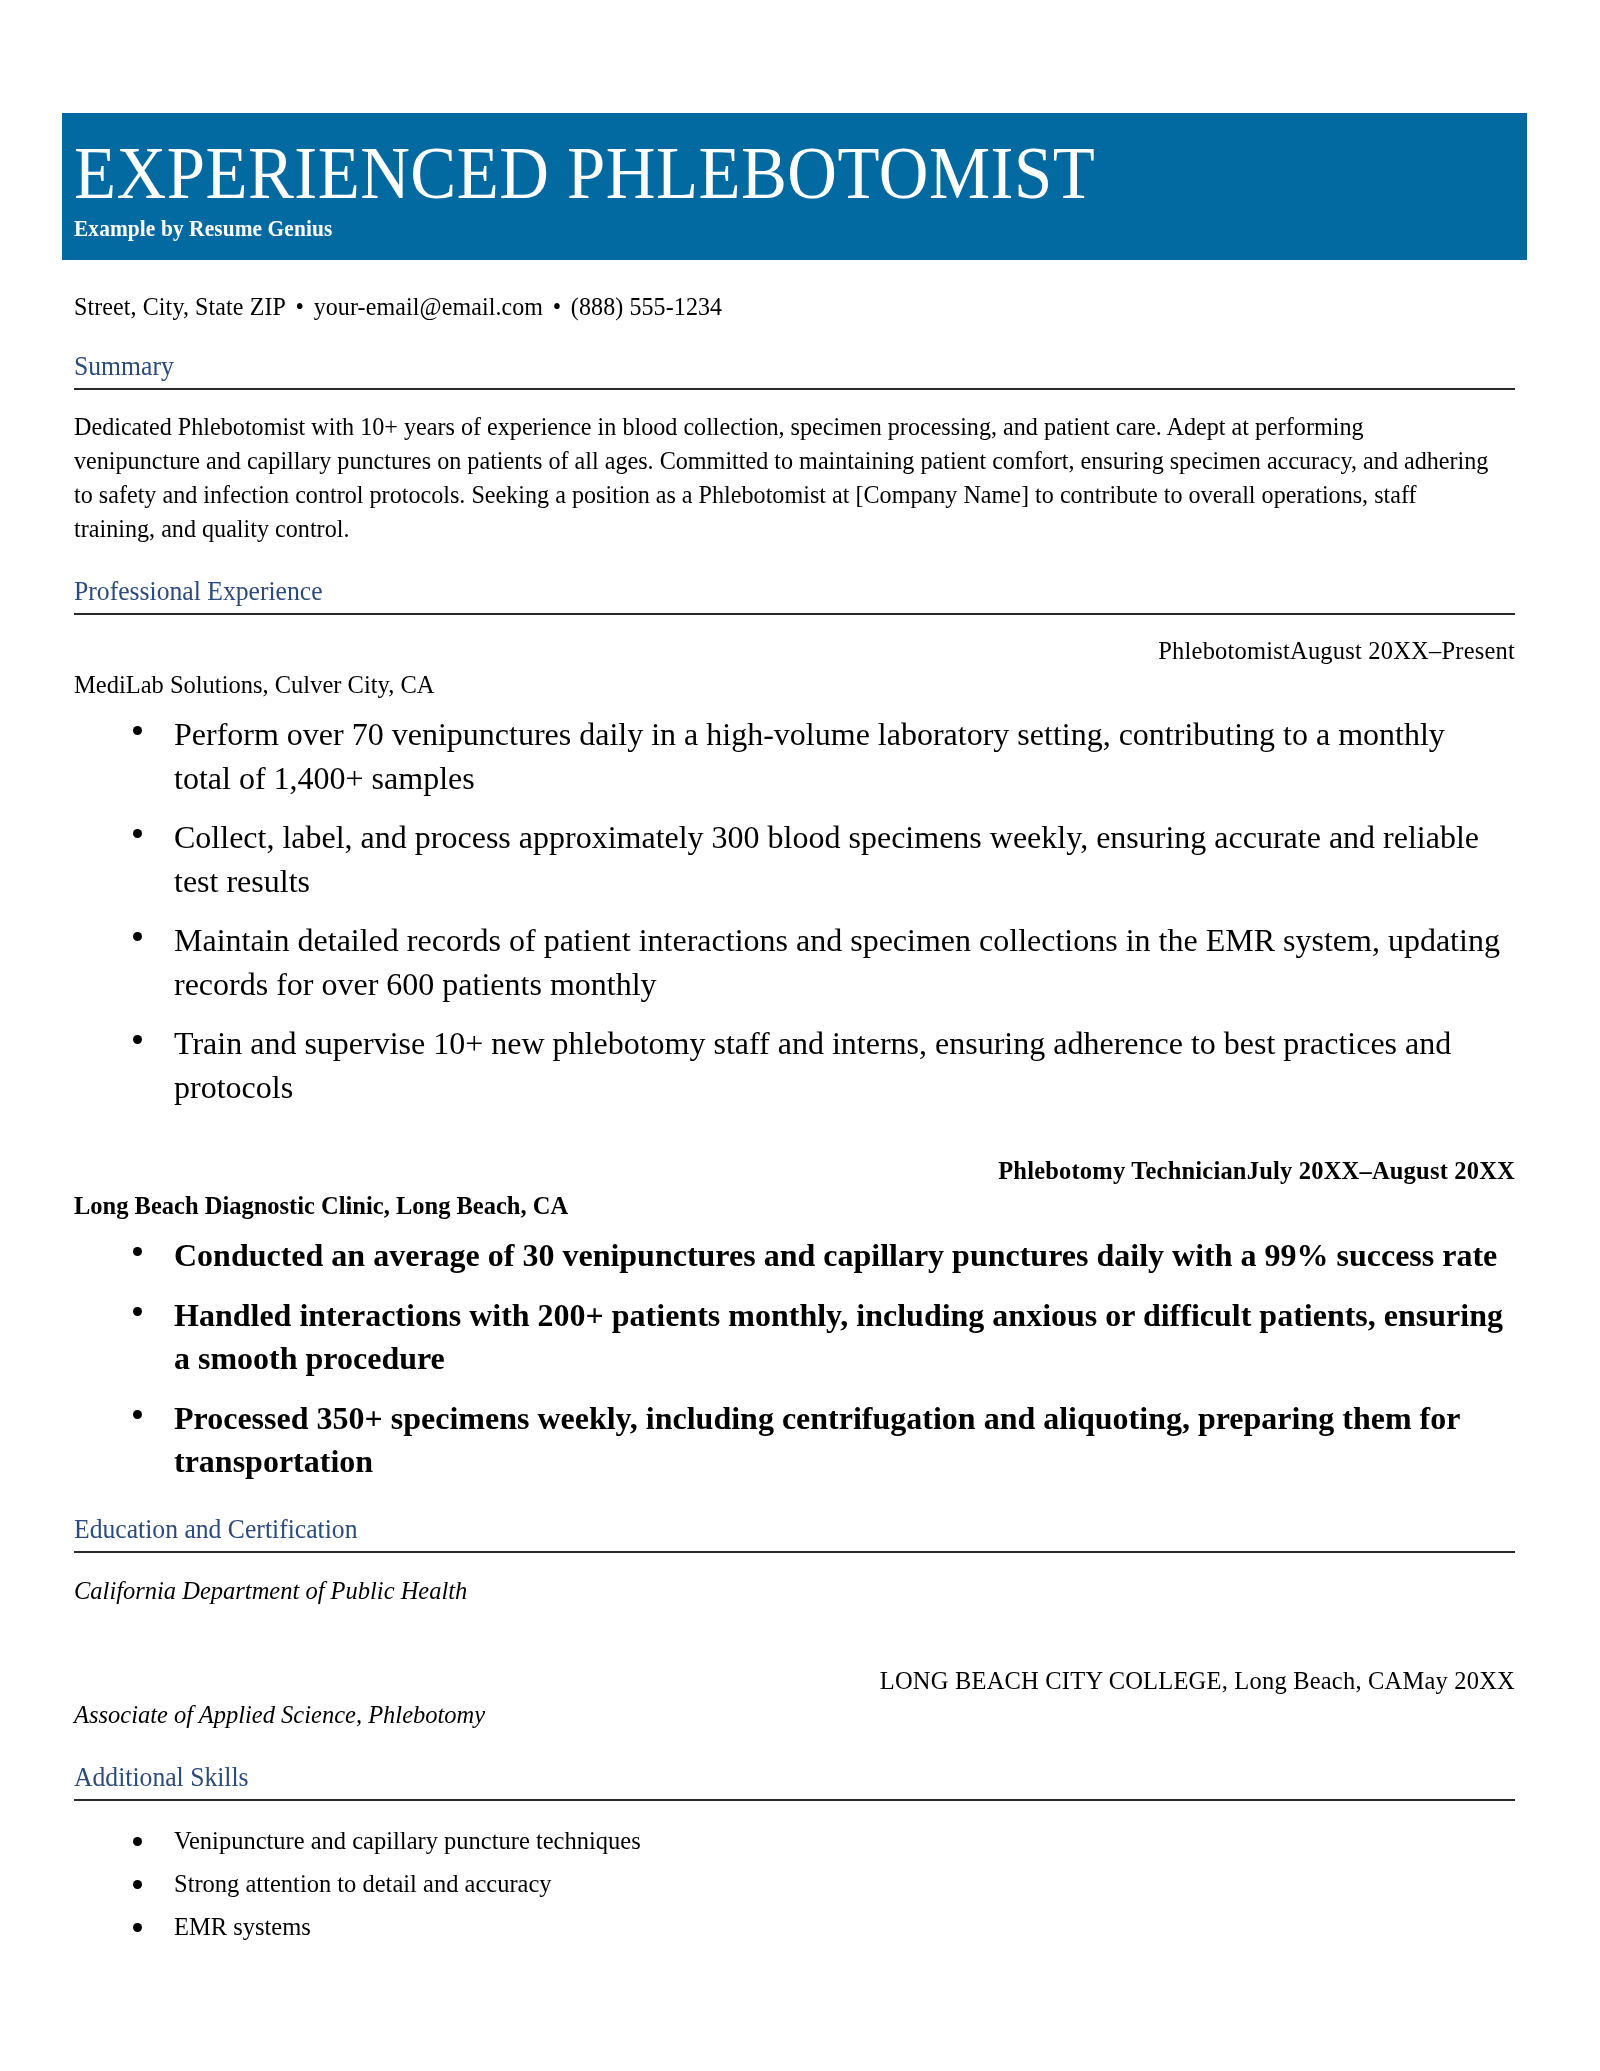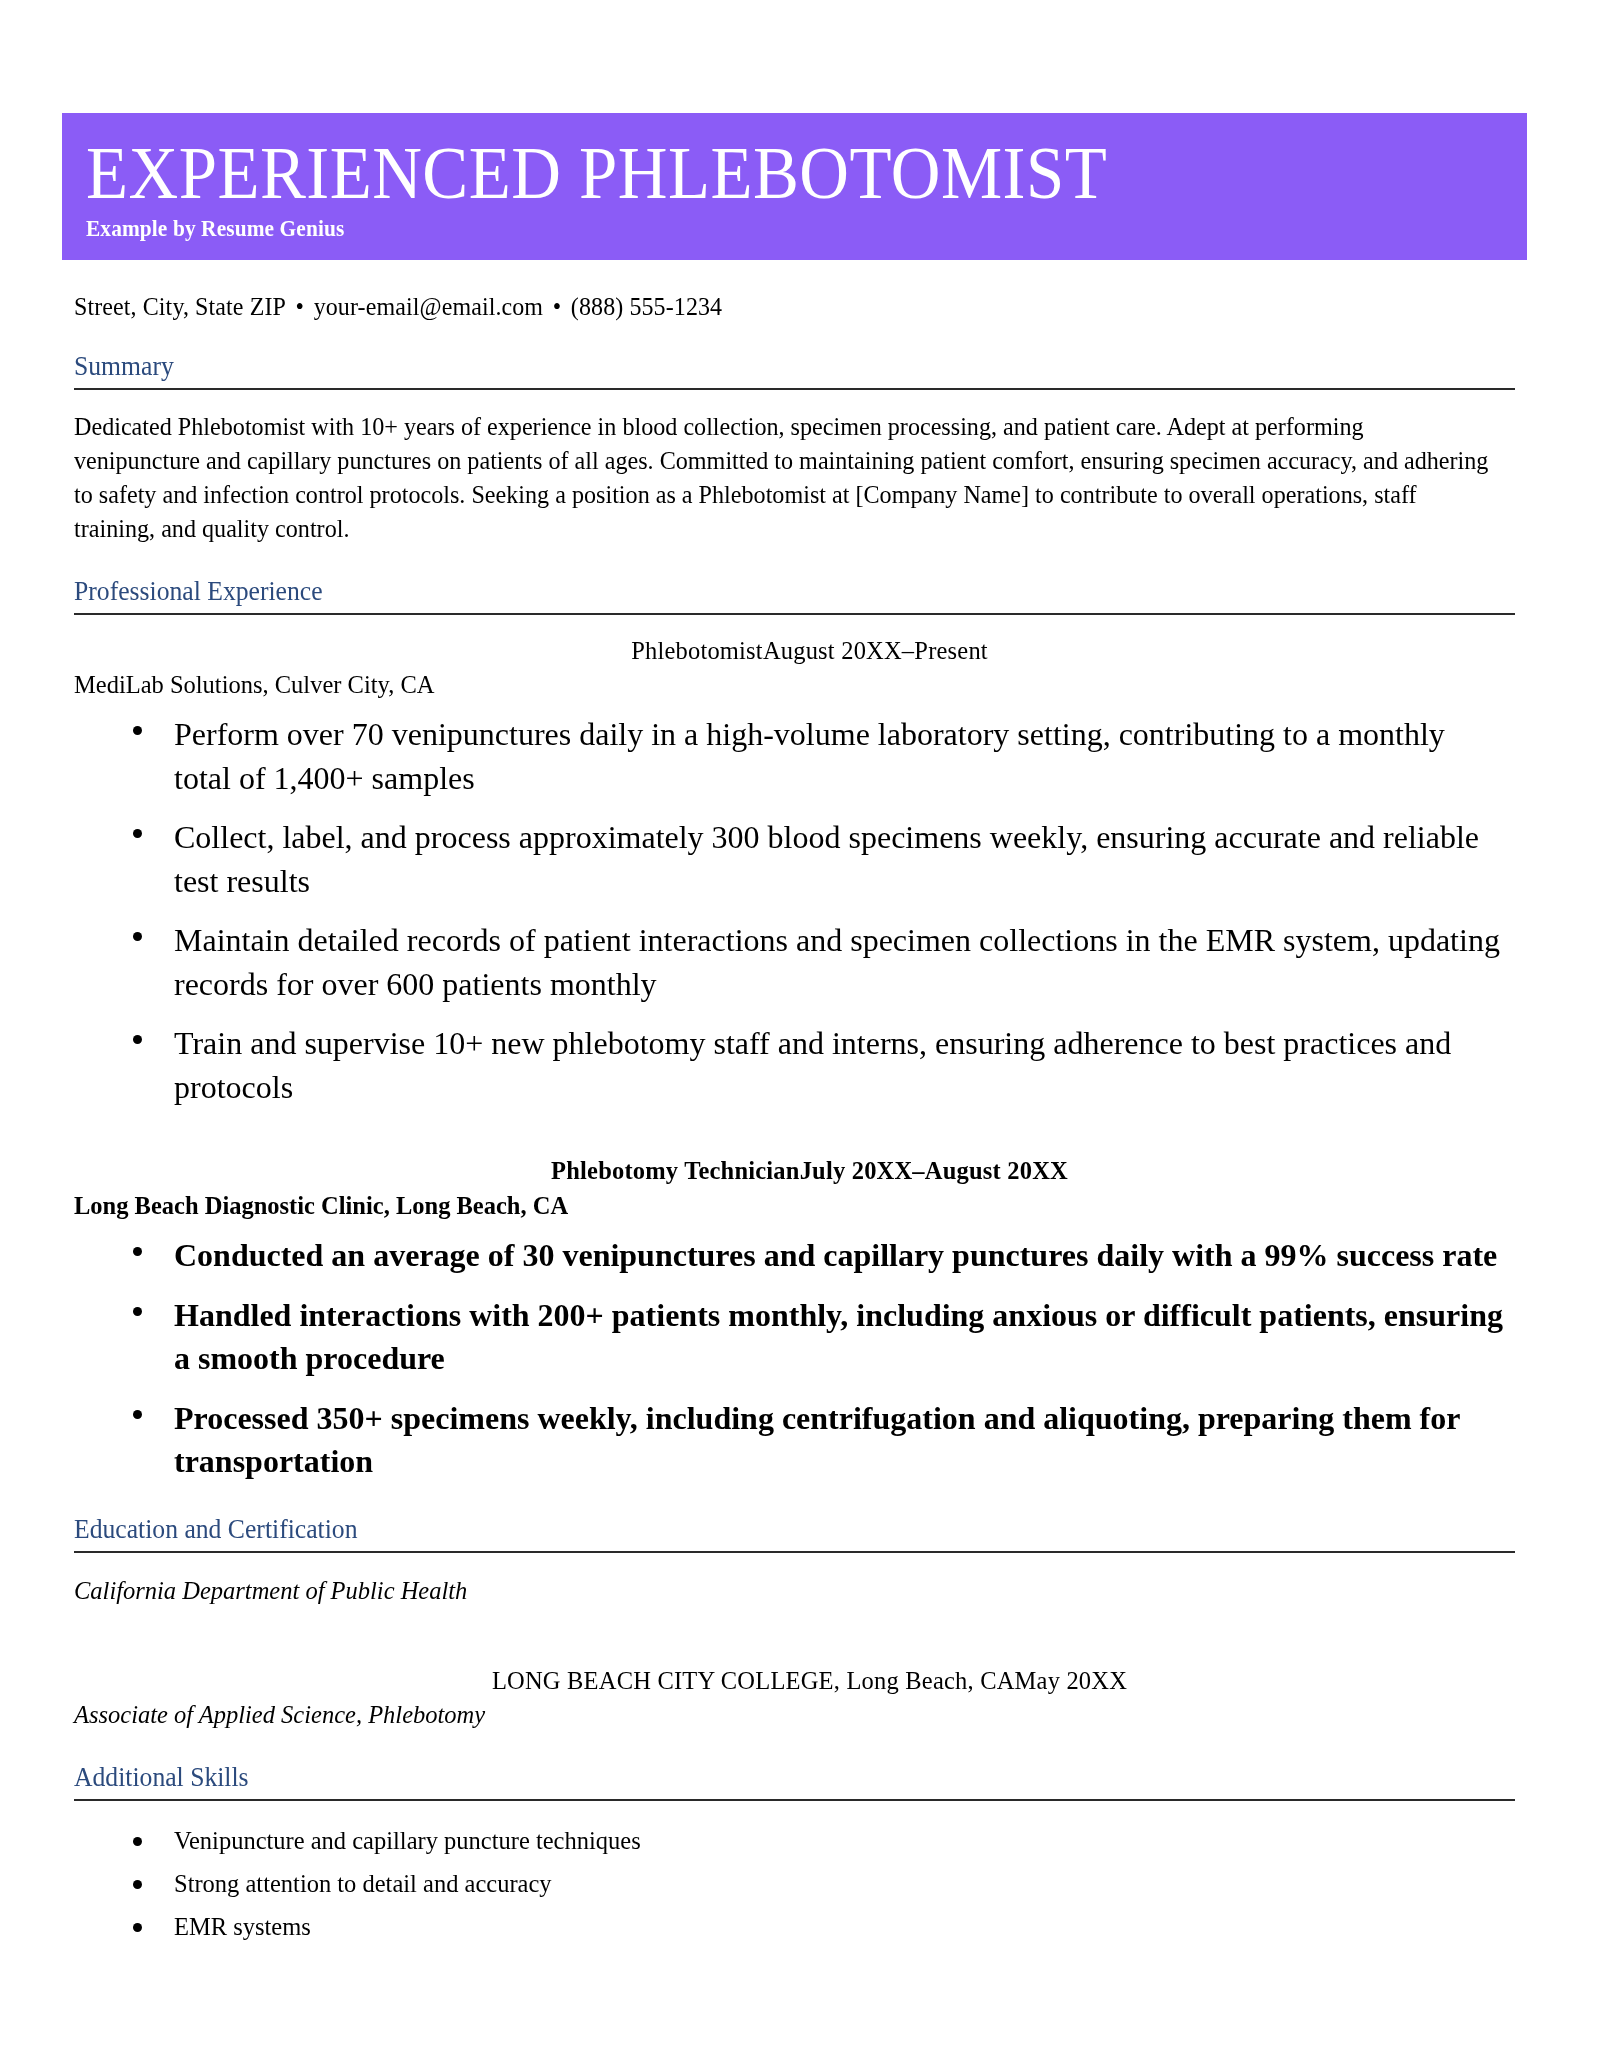--- a/index.html
+++ b/index.html
@@ -20,23 +20,23 @@
   .page {
     position: relative;
     width: 1600px;
     height: 2071px;
     box-sizing: border-box;
     padding: 0 55px;
   }
 
   
   .banner {
-    background: #8b5cf6;
+    background: #0369a1;
     margin: 0 0 0 0;
-    padding: 24px 0 18px 12px;
+    padding: 24px 0 18px 0;
     position: relative;
     top: 113px;
     width: 1465px;
     margin-left: 7px;
     box-sizing: border-box;
   }
   .banner-inner {
     padding-left: 12px;
   }
   .name {
@@ -106,21 +106,21 @@
 
   .summary-text {
     font-size: 24.5px;
     line-height: 1.39;
     text-align: left;
     transform: scaleX(0.985);
     transform-origin: left top;
   }
   .entry-row {
     display: flex;
-    justify-content: center;
+    justify-content: flex-end;
     align-items: baseline;
     font-size: 24.5px;
     line-height: 1.32;
     margin-left: 30px;
   }
   .entry-title {
     letter-spacing: 0.2px;
   }
   .entry-date {
     white-space: nowrap;

